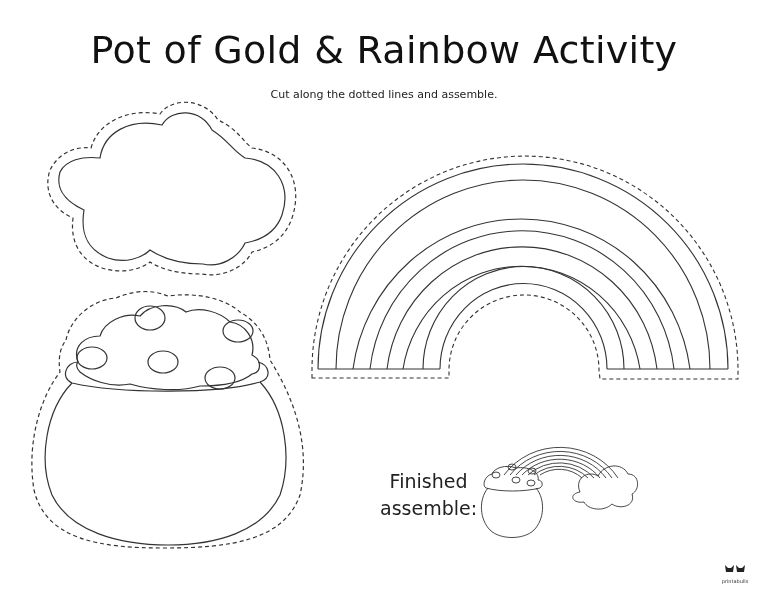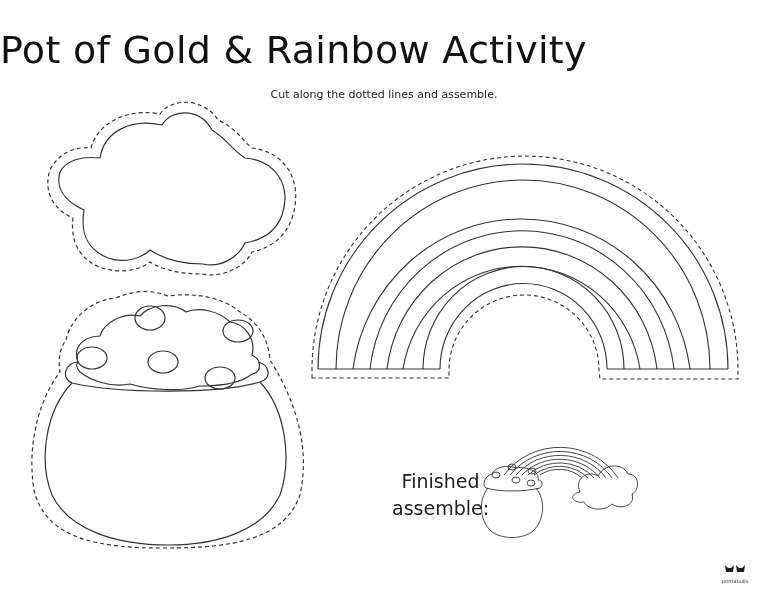--- a/index.html
+++ b/index.html
@@ -1,20 +1,20 @@
 <!DOCTYPE html>
 <html><head>
 <meta charset="utf-8">
 <style>
   html, body { margin:0; padding:0; background:#ffffff; }
   body { width:768px; height:594px; position:relative; overflow:hidden; font-family:"Liberation Sans", sans-serif; }
-  .title { position:absolute; left:0; top:28px; width:768px; font-family:"DejaVu Sans", sans-serif; font-size:38px; font-weight:400; color:#111; letter-spacing:0.3px; }
+  .title { position:absolute; left:0; top:28px; width:768px; text-align:center; font-family:"DejaVu Sans", sans-serif; font-size:38px; font-weight:400; color:#111; letter-spacing:0.3px; }
   .subtitle { position:absolute; left:0; top:88px; width:768px; text-align:center; font-family:"DejaVu Sans", sans-serif; font-size:11px; color:#222; }
   svg.art { position:absolute; left:0; top:0; }
-  .finished { position:absolute; left:380px; top:468px; font-family:"DejaVu Sans", sans-serif; font-size:19px; line-height:27px; color:#222; text-align:center;margin-left:12px; }
+  .finished { position:absolute; left:380px; top:468px; font-family:"DejaVu Sans", sans-serif; font-size:19px; line-height:27px; color:#222; text-align:center; }
   .logo { position:absolute; left:718px; top:560px; width:34px; text-align:center; }
   .logo-text { font-family:"DejaVu Sans", sans-serif; font-size:5px; color:#333; display:block; }
 </style>
 </head>
 <body>
 
 <div class="title">Pot of Gold &amp; Rainbow Activity</div>
 <div class="subtitle">Cut along the dotted lines and assemble.</div>
 
 <svg class="art" width="768" height="594" viewBox="0 0 768 594" xmlns="http://www.w3.org/2000/svg">

